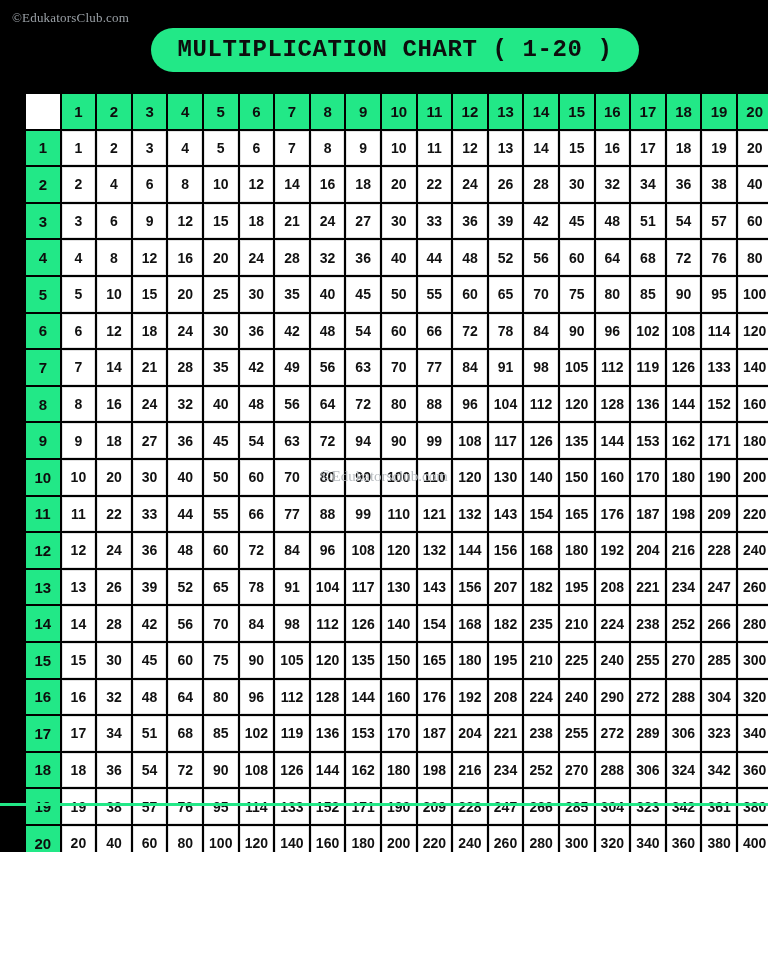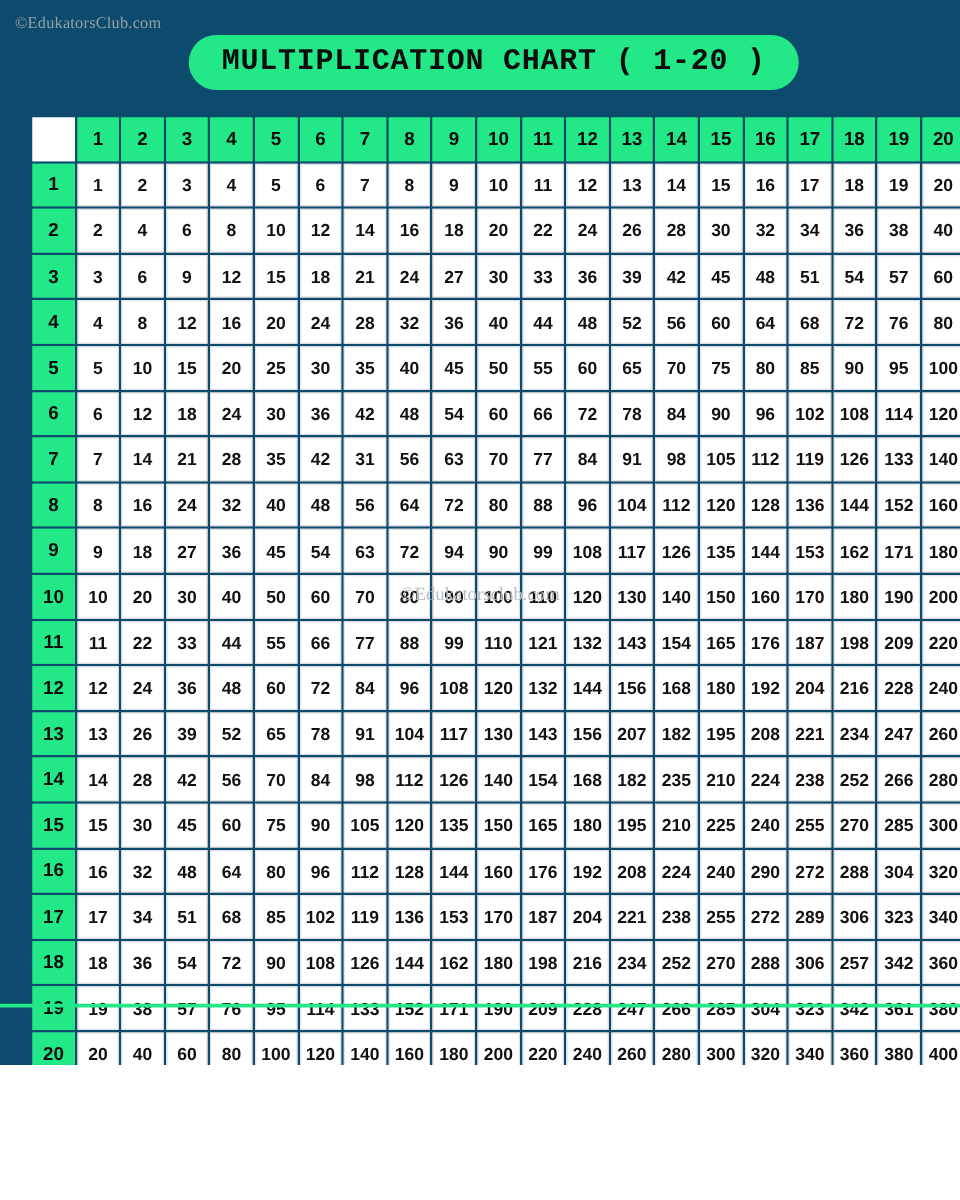--- a/index.html
+++ b/index.html
@@ -8,21 +8,21 @@
     padding: 0;
     width: 768px;
     height: 960px;
     background: #ffffff;
     font-family: "Liberation Sans", sans-serif;
   }
   .page {
     position: relative;
     width: 768px;
     height: 852px;
-    background: #0c4a6e;
+    background: #000000;
     overflow: hidden;
   }
   .watermark-top {
     position: absolute;
     top: 10px;
     left: 12px;
     font-size: 13px;
     color: #9aa0a6;
     letter-spacing: 0.2px;
     font-family: "Liberation Serif", serif;
@@ -302,21 +302,21 @@
             <td>120</td>
           </tr>
           <tr>
             <th class="row-head">7</th>
             <td>7</td>
             <td>14</td>
             <td>21</td>
             <td>28</td>
             <td>35</td>
             <td>42</td>
-            <td>31</td>
+            <td>49</td>
             <td>56</td>
             <td>63</td>
             <td>70</td>
             <td>77</td>
             <td>84</td>
             <td>91</td>
             <td>98</td>
             <td>105</td>
             <td>112</td>
             <td>119</td>
@@ -566,21 +566,21 @@
             <td>144</td>
             <td>162</td>
             <td>180</td>
             <td>198</td>
             <td>216</td>
             <td>234</td>
             <td>252</td>
             <td>270</td>
             <td>288</td>
             <td>306</td>
-            <td>257</td>
+            <td>324</td>
             <td>342</td>
             <td>360</td>
           </tr>
           <tr>
             <th class="row-head">19</th>
             <td>19</td>
             <td>38</td>
             <td>57</td>
             <td>76</td>
             <td>95</td>

